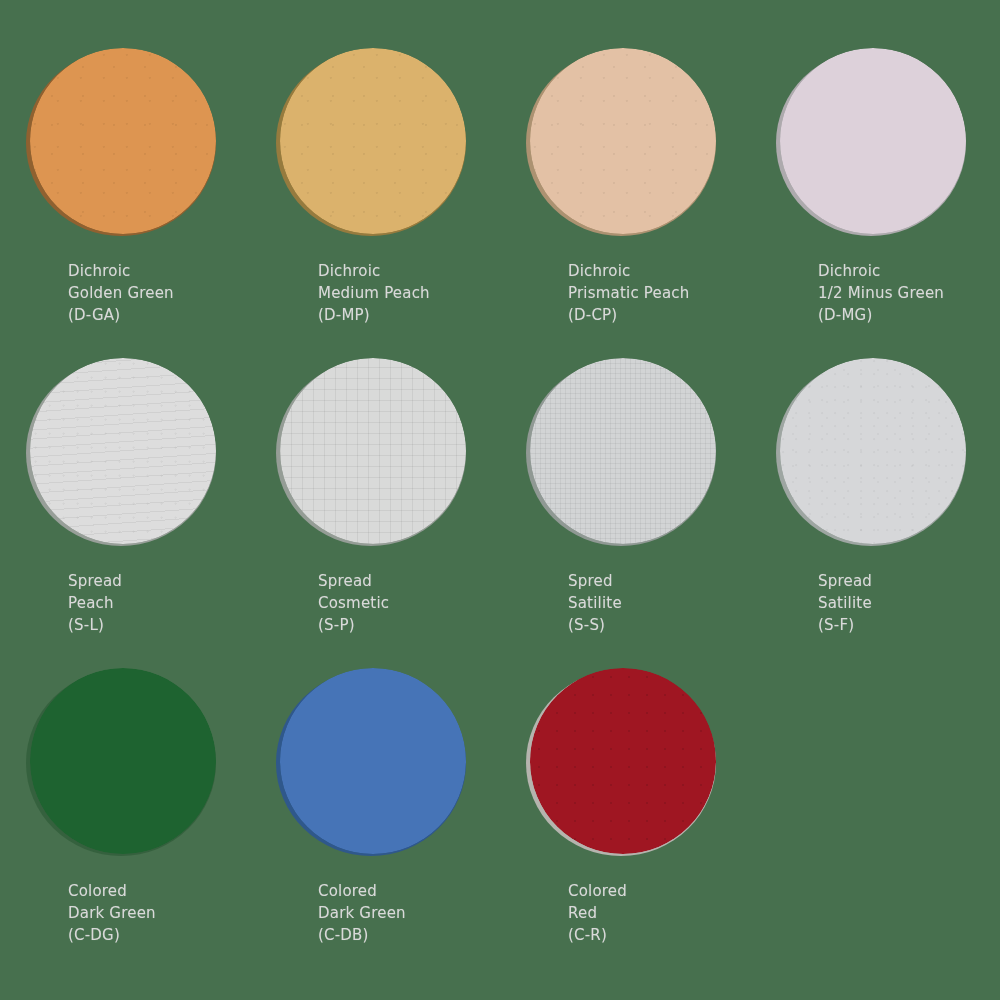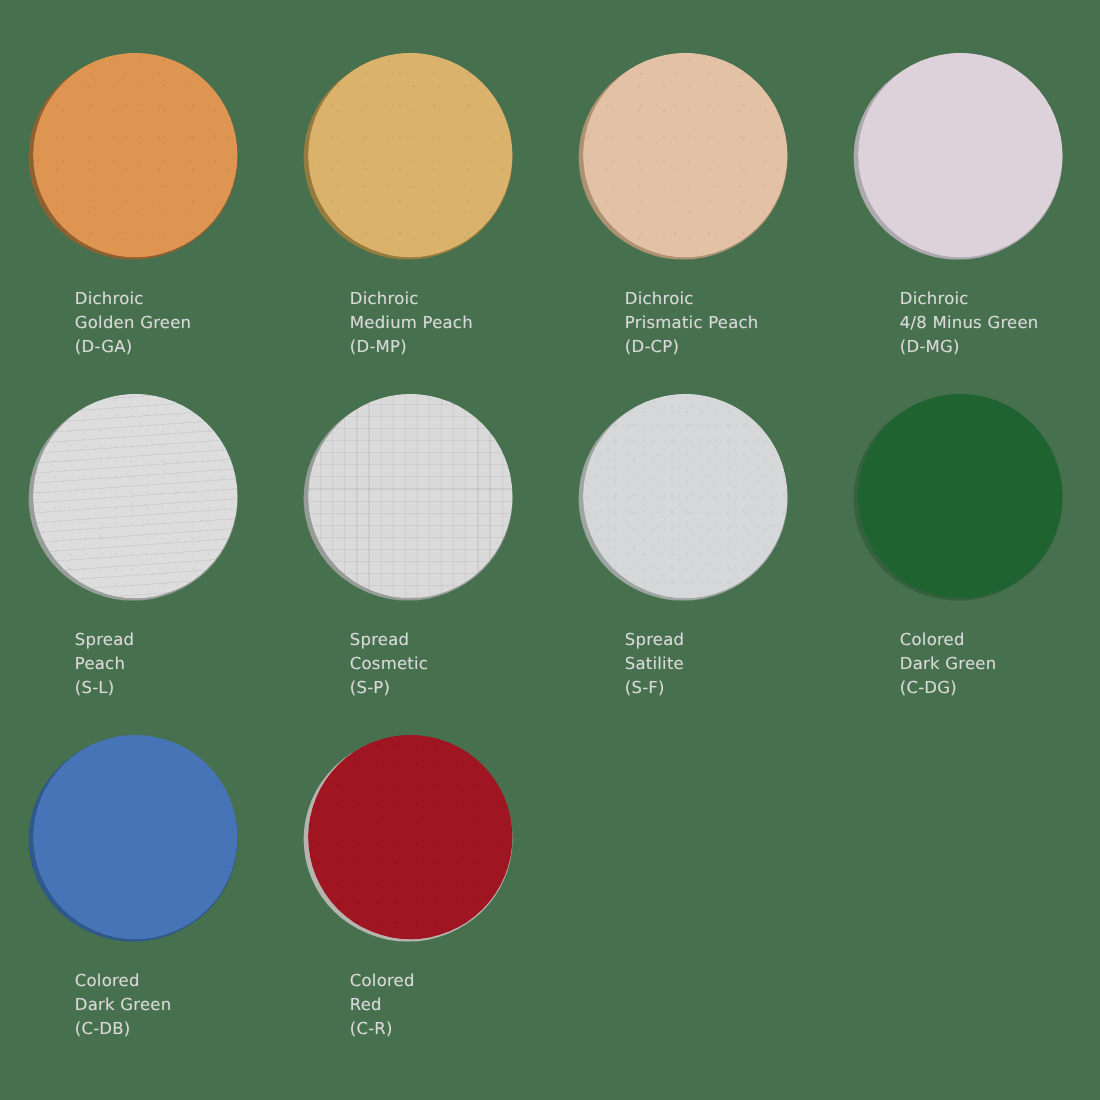--- a/index.html
+++ b/index.html
@@ -184,21 +184,21 @@
       <div class="cell">
         <div class="swatch-wrap">
           <div class="swatch-rim" style="background: rgb(192, 180, 190);"></div>
           <div class="swatch">
             <div class="swatch-base" style="background: rgb(221, 209, 218);"></div>
             <div class="swatch-tex tex-none"></div>
           </div>
         </div>
         <div class="caption" style="color: rgb(217, 217, 217);">
           <span class="ln">Dichroic</span>
-          <span class="ln">4/8 Minus Green</span>
+          <span class="ln">1/2 Minus Green</span>
           <span class="ln">(D-MG)</span>
         </div>
       </div>
       <div class="cell">
         <div class="swatch-wrap">
           <div class="swatch-rim" style="background: rgb(167, 167, 167);"></div>
           <div class="swatch">
             <div class="swatch-base" style="background: rgb(221, 221, 221);"></div>
             <div class="swatch-tex tex-linear"></div>
           </div>
@@ -218,20 +218,34 @@
           </div>
         </div>
         <div class="caption" style="color: rgb(217, 217, 217);">
           <span class="ln">Spread</span>
           <span class="ln">Cosmetic</span>
           <span class="ln">(S-P)</span>
         </div>
       </div>
       <div class="cell">
         <div class="swatch-wrap">
+          <div class="swatch-rim" style="background: rgb(158, 160, 161);"></div>
+          <div class="swatch">
+            <div class="swatch-base" style="background: rgb(210, 212, 213);"></div>
+            <div class="swatch-tex tex-weave"></div>
+          </div>
+        </div>
+        <div class="caption" style="color: rgb(217, 217, 217);">
+          <span class="ln">Spred</span>
+          <span class="ln">Satilite</span>
+          <span class="ln">(S-S)</span>
+        </div>
+      </div>
+      <div class="cell">
+        <div class="swatch-wrap">
           <div class="swatch-rim" style="background: rgb(174, 175, 177);"></div>
           <div class="swatch">
             <div class="swatch-base" style="background: rgb(214, 215, 217);"></div>
             <div class="swatch-tex tex-frost"></div>
           </div>
         </div>
         <div class="caption" style="color: rgb(217, 217, 217);">
           <span class="ln">Spread</span>
           <span class="ln">Satilite</span>
           <span class="ln">(S-F)</span>

